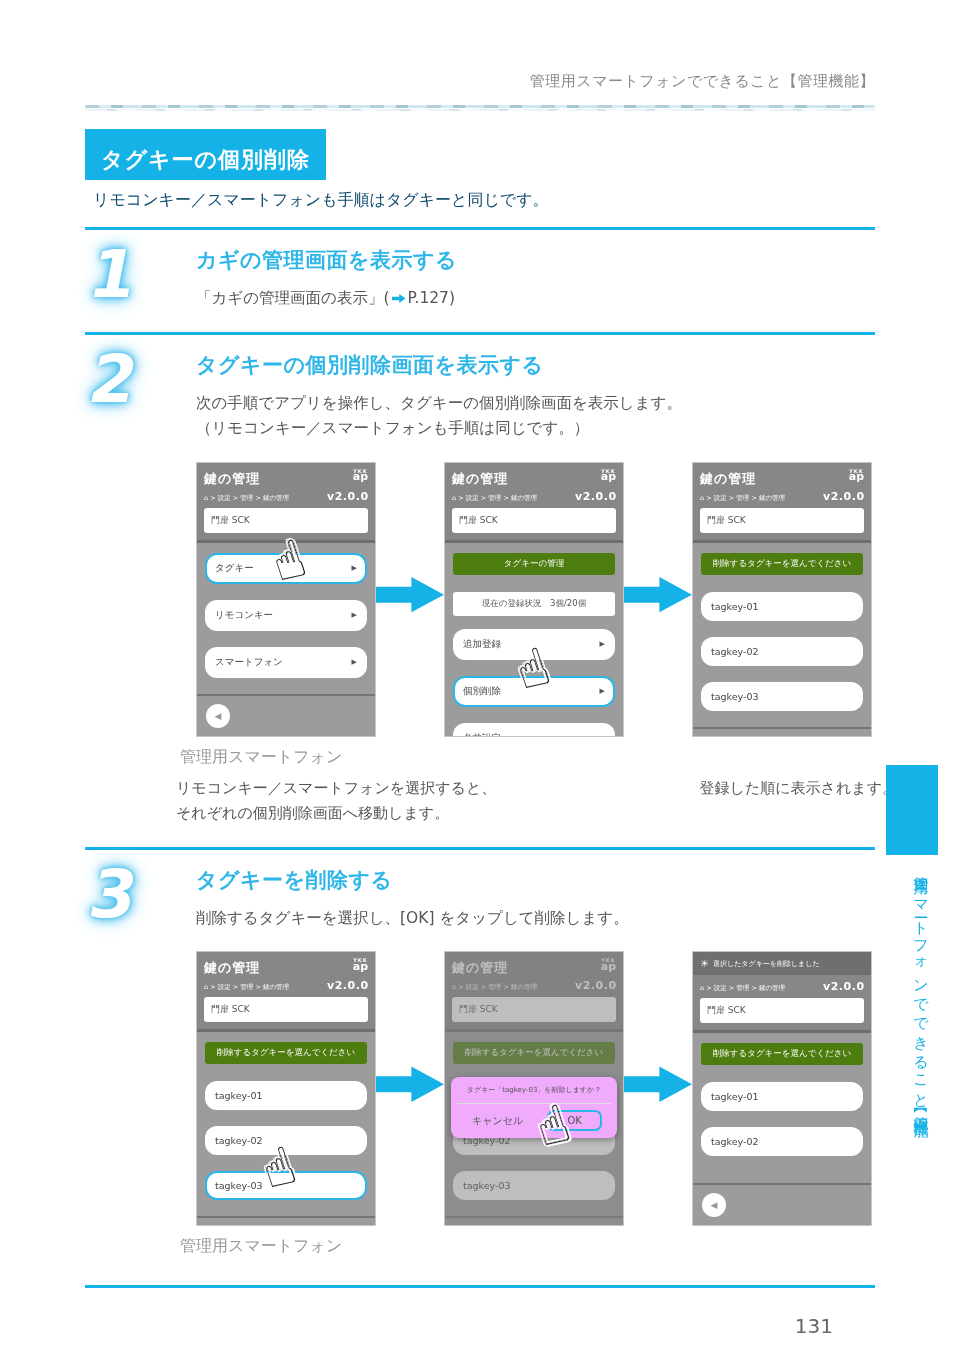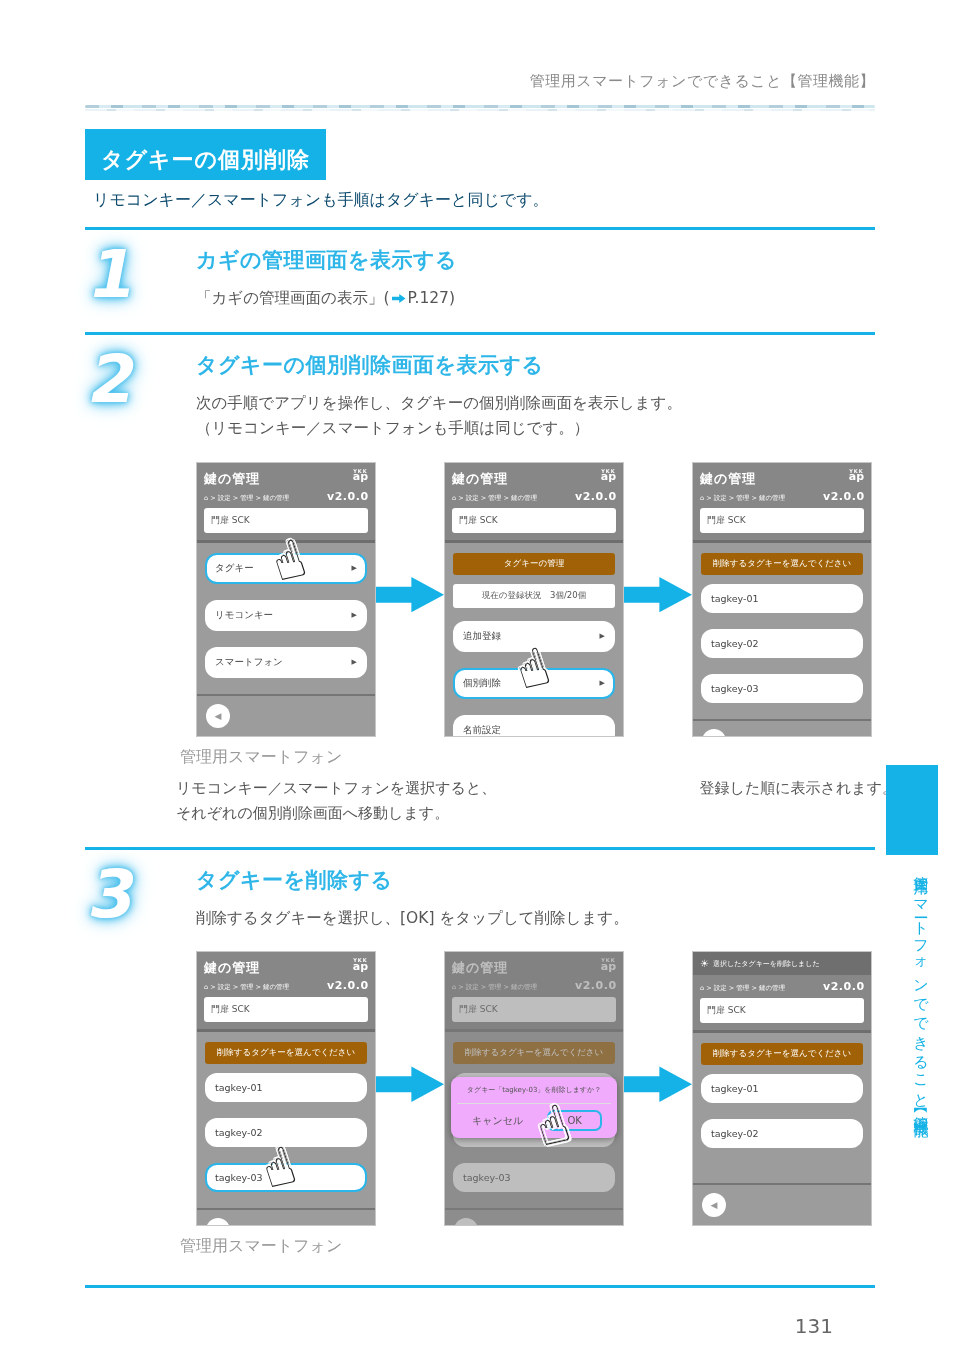--- a/index.html
+++ b/index.html
@@ -54,22 +54,22 @@
   .p-version{font-size:11px;font-weight:bold;letter-spacing:.5px;}
   .p-device{background:#fff;border-radius:3px;margin-top:5px;padding:6px 7px;font-size:9px;color:#555;}
   .p-toast{display:flex;align-items:center;gap:4px;background:#6f6f6f;margin:-7px -7px 5px;padding:6px 7px;color:#fff;}
   .p-toast .sun{font-size:10px;}
   .p-toast .txt{font-size:7px;}
   .p-body{flex:1;padding:10px 8px 0;}
   .p-btn{background:#fff;border-radius:12px;padding:7px 8px;font-size:9.5px;color:#444;margin-bottom:16px;
          display:flex;justify-content:space-between;align-items:center;border:2px solid transparent;box-sizing:border-box;}
   .p-btn.hl{border:2px solid #2ab6ea;}
   .chev{font-size:7px;color:#555;}
-  .p-darkbar{background:#a16207;color:#fff;font-size:8.5px;text-align:center;border-radius:3px;
-             padding:5px 2px;margin-bottom:9px;}
+  .p-darkbar{background:#4d7c0f;color:#fff;font-size:8.5px;text-align:center;border-radius:3px;
+             padding:5px 2px;margin-bottom:17px;}
   .p-status{background:#ffffff;border-radius:3px;text-align:center;font-size:8.5px;color:#555;
             padding:6px 2px;margin-bottom:13px;}
   .p-footer{border-top:2px solid #757575;padding:8px 9px;}
   .p-back{width:24px;height:24px;border-radius:50%;background:#fff;display:flex;align-items:center;
           justify-content:center;color:#999;font-size:9px;}
   .hand{position:absolute;font-size:52px;color:#222;line-height:1;transform:rotate(-18deg);z-index:9;
     text-shadow:2px 0 0 #fff,-2px 0 0 #fff,0 2px 0 #fff,0 -2px 0 #fff,2px 2px 0 #fff,-2px -2px 0 #fff;}
   .dim{position:absolute;inset:0;background:rgba(125,125,125,.5);z-index:5;}
   .dialog{position:absolute;left:6px;right:6px;top:125px;background:#f0abfc;border-radius:8px;z-index:7;
           padding:8px 6px 7px;box-shadow:0 2px 6px rgba(0,0,0,.35);}

